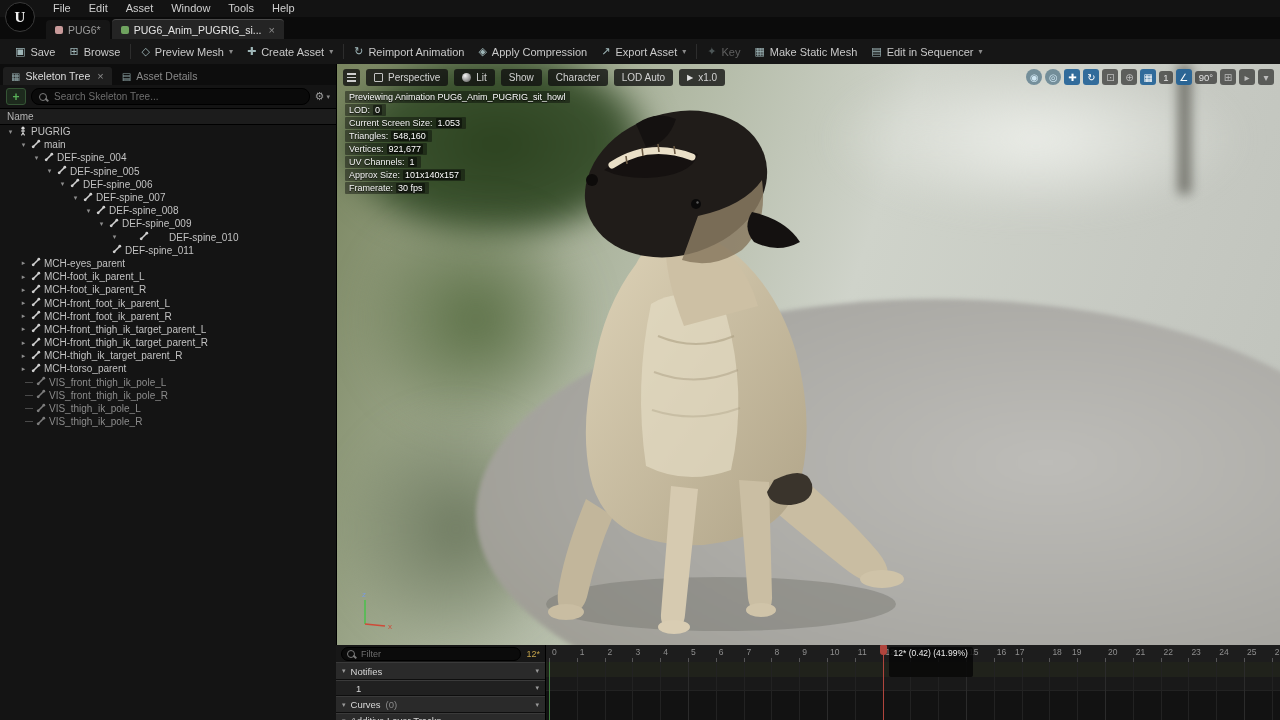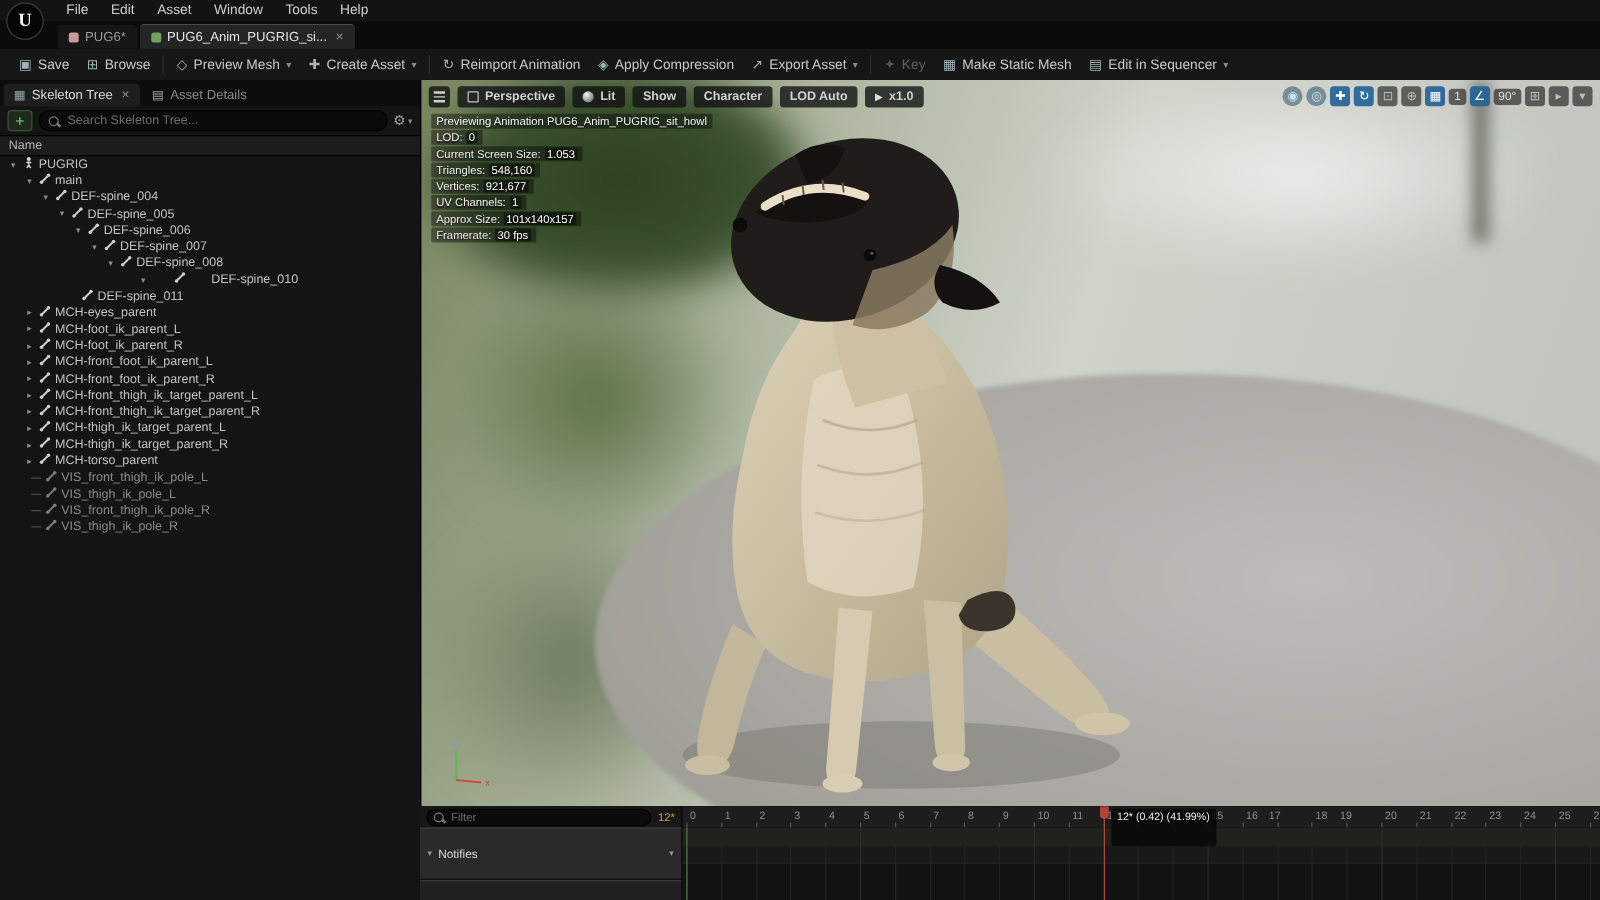--- a/index.html
+++ b/index.html
@@ -66,21 +66,21 @@
   .bg-grass{left:-30px;top:90px;width:340px;height:330px;background:radial-gradient(closest-side,#5a6f45,rgba(90,111,69,0) 70%);filter:blur(18px);}
   .bg-sky{left:420px;top:-30px;width:560px;height:210px;background:radial-gradient(closest-side,#eceee9,rgba(236,238,233,0) 75%);filter:blur(16px);}
   .bg-pole{left:842px;top:0;width:13px;height:130px;background:#4f4e46;filter:blur(6px);opacity:.7;}
   .bg-groundleft{left:-40px;top:300px;width:320px;height:330px;background:radial-gradient(closest-side,#6e7a60,rgba(110,122,96,0) 75%);filter:blur(16px);}
   .platform{left:140px;top:235px;width:920px;height:430px;border-radius:50%;
             background:radial-gradient(ellipse at 62% 38%,#bdbcb8,#a8a7a2 55%,#979589 100%);filter:blur(2px);}
   .pugsvg{position:absolute;left:150px;top:20px;}
 
   .vp-pills{position:absolute;left:7px;top:5px;display:flex;gap:6px;align-items:center;z-index:5;}
   .pill{background:rgba(15,15,15,.78);border-radius:3px;height:17px;padding:0 8px;font-size:10px;color:#d2d2d2;
-        display:flex;align-items:center;gap:5px;white-space:nowrap;font-weight:bold;}
+        display:flex;align-items:center;gap:5px;white-space:nowrap;}
   .pill.sq{width:17px;padding:0;justify-content:center;}
   .hamb{display:flex;flex-direction:column;gap:2px;}
   .hamb i{display:block;width:9px;height:1.5px;background:#cfcfcf;}
   .cubeicon{width:7px;height:7px;border:1px solid #c4c4c4;border-radius:1px;}
   .sphereicon{width:9px;height:9px;border-radius:50%;background:radial-gradient(circle at 35% 30%,#f4f4f4,#9a9a9a 55%,#555);}
   .playg{color:#e0e0e0;font-size:8px;}
 
   .vp-tools{position:absolute;right:6px;top:5px;display:flex;gap:3px;align-items:center;z-index:5;}
   .tool{width:16px;height:16px;background:rgba(18,18,18,.6);border-radius:3px;color:#bcbcbc;font-size:10px;
         display:flex;align-items:center;justify-content:center;}
@@ -97,21 +97,21 @@
   .gizmo{position:absolute;left:16px;bottom:13px;z-index:4;}
 
   
   .bottom{position:absolute;left:336px;top:645px;right:0;bottom:0;background:#141414;display:flex;z-index:10;}
   .bl{width:209px;flex:none;background:#1c1c1c;border-right:1px solid #000;display:flex;flex-direction:column;}
   .frow{height:17px;display:flex;align-items:center;gap:5px;padding:0 5px;background:#171717;flex:none;}
   .fsearch{flex:1;height:12px;background:#0b0b0b;border:1px solid #000;border-radius:7px;display:flex;align-items:center;gap:4px;padding:0 5px;}
   .fsearch input{flex:1;background:none;border:none;outline:none;color:#bdbdbd;font-size:9px;font-family:inherit;width:40px;}
   .fsearch input::placeholder{color:#6e6e6e;}
   .fbadge{color:#c2a24b;font-size:9px;flex:none;}
-  .trackrow{display:flex;align-items:center;gap:5px;padding:12px 6px;font-size:9.5px;color:#d8d8d8;
+  .trackrow{display:flex;align-items:center;gap:5px;padding:0 6px;font-size:9.5px;color:#d8d8d8;
             background:#2a2a2a;border-top:1px solid #3a3a3a;border-bottom:1px solid #0e0e0e;flex:none;}
   .trackrow .exp{color:#9a9a9a;font-size:7px;}
   .trackrow .cnt{color:#8b8b8b;}
   .trackrow .rcaret{margin-left:auto;color:#9a9a9a;font-size:7px;}
   .trackrow.sub{background:#202020;padding-left:20px;}
 
   .br{flex:1;position:relative;background:#121212;overflow:hidden;}
   .ruler{position:absolute;left:0;top:0;right:0;height:17px;background:#1d1d1d;border-bottom:1px solid #000;}
   .tick{position:absolute;top:2px;font-size:8.5px;color:#8f8f8f;}
   .tickline{position:absolute;bottom:0;width:1px;height:4px;background:#555;}
@@ -288,30 +288,39 @@
         </div>
         <div class="trow" style="padding-left: 84px;">
           <span class="arr">▾</span>
           <span><svg width="10" height="10" viewBox="0 0 10 10">
               <path d="M2.2 7.8 L7.8 2.2" stroke="#cfcfcf" stroke-width="1.6" stroke-linecap="round"></path>
               <circle cx="2.2" cy="7.8" r="1.4" fill="#cfcfcf"></circle>
               <circle cx="7.8" cy="2.2" r="1.4" fill="#cfcfcf"></circle>
             </svg></span>
           <span>DEF-spine_008</span>
         </div>
+        <div class="trow" style="padding-left: 97px;">
+          <span class="arr">▾</span>
+          <span><svg width="10" height="10" viewBox="0 0 10 10">
+              <path d="M2.2 7.8 L7.8 2.2" stroke="#cfcfcf" stroke-width="1.6" stroke-linecap="round"></path>
+              <circle cx="2.2" cy="7.8" r="1.4" fill="#cfcfcf"></circle>
+              <circle cx="7.8" cy="2.2" r="1.4" fill="#cfcfcf"></circle>
+            </svg></span>
+          <span>DEF-spine_009</span>
+        </div>
         <div class="trow" style="padding-left: 110px; gap: 20px;">
           <span class="arr">▾</span>
           <span><svg width="10" height="10" viewBox="0 0 10 10">
               <path d="M2.2 7.8 L7.8 2.2" stroke="#cfcfcf" stroke-width="1.6" stroke-linecap="round"></path>
               <circle cx="2.2" cy="7.8" r="1.4" fill="#cfcfcf"></circle>
               <circle cx="7.8" cy="2.2" r="1.4" fill="#cfcfcf"></circle>
             </svg></span>
           <span>DEF-spine_010</span>
         </div>
-        <div class="trow" style="padding-left: 53px;">
+        <div class="trow" style="padding-left: 100px;">
           <span class="arr"></span>
           <span><svg width="10" height="10" viewBox="0 0 10 10">
               <path d="M2.2 7.8 L7.8 2.2" stroke="#cfcfcf" stroke-width="1.6" stroke-linecap="round"></path>
               <circle cx="2.2" cy="7.8" r="1.4" fill="#cfcfcf"></circle>
               <circle cx="7.8" cy="2.2" r="1.4" fill="#cfcfcf"></circle>
             </svg></span>
           <span>DEF-spine_011</span>
         </div>
         <div class="trow" style="padding-left: 19px;">
           <span class="arr">▸</span>
@@ -368,29 +377,20 @@
           <span>MCH-front_thigh_ik_target_parent_L</span>
         </div>
         <div class="trow" style="padding-left: 19px;">
           <span class="arr">▸</span>
           <span><svg width="10" height="10" viewBox="0 0 10 10">
               <path d="M2.2 7.8 L7.8 2.2" stroke="#cfcfcf" stroke-width="1.6" stroke-linecap="round"></path>
               <circle cx="2.2" cy="7.8" r="1.4" fill="#cfcfcf"></circle>
               <circle cx="7.8" cy="2.2" r="1.4" fill="#cfcfcf"></circle>
             </svg></span>
           <span>MCH-front_thigh_ik_target_parent_R</span>
-        </div>
-        <div class="trow" style="padding-left: 19px;">
-          <span class="arr">▸</span>
-          <span><svg width="10" height="10" viewBox="0 0 10 10">
-              <path d="M2.2 7.8 L7.8 2.2" stroke="#cfcfcf" stroke-width="1.6" stroke-linecap="round"></path>
-              <circle cx="2.2" cy="7.8" r="1.4" fill="#cfcfcf"></circle>
-              <circle cx="7.8" cy="2.2" r="1.4" fill="#cfcfcf"></circle>
-            </svg></span>
-          <span>MCH-thigh_ik_target_parent_L</span>
         </div>
         <div class="trow" style="padding-left: 19px;">
           <span class="arr">▸</span>
           <span><svg width="10" height="10" viewBox="0 0 10 10">
               <path d="M2.2 7.8 L7.8 2.2" stroke="#cfcfcf" stroke-width="1.6" stroke-linecap="round"></path>
               <circle cx="2.2" cy="7.8" r="1.4" fill="#cfcfcf"></circle>
               <circle cx="7.8" cy="2.2" r="1.4" fill="#cfcfcf"></circle>
             </svg></span>
           <span>MCH-thigh_ik_target_parent_R</span>
         </div>
@@ -414,31 +414,31 @@
           <span>VIS_front_thigh_ik_pole_L</span>
         </div>
         <div class="trow dim" style="padding-left: 19px;">
           <span class="arr"></span>
           <span class="guide"></span>
           <span><svg width="10" height="10" viewBox="0 0 10 10">
               <path d="M2.2 7.8 L7.8 2.2" stroke="#7d7d7d" stroke-width="1.6" stroke-linecap="round"></path>
               <circle cx="2.2" cy="7.8" r="1.4" fill="#7d7d7d"></circle>
               <circle cx="7.8" cy="2.2" r="1.4" fill="#7d7d7d"></circle>
             </svg></span>
-          <span>VIS_thigh_ik_pole_L</span>
+          <span>VIS_front_thigh_ik_pole_R</span>
         </div>
         <div class="trow dim" style="padding-left: 19px;">
           <span class="arr"></span>
           <span class="guide"></span>
           <span><svg width="10" height="10" viewBox="0 0 10 10">
               <path d="M2.2 7.8 L7.8 2.2" stroke="#7d7d7d" stroke-width="1.6" stroke-linecap="round"></path>
               <circle cx="2.2" cy="7.8" r="1.4" fill="#7d7d7d"></circle>
               <circle cx="7.8" cy="2.2" r="1.4" fill="#7d7d7d"></circle>
             </svg></span>
-          <span>VIS_front_thigh_ik_pole_R</span>
+          <span>VIS_thigh_ik_pole_L</span>
         </div>
         <div class="trow dim" style="padding-left: 19px;">
           <span class="arr"></span>
           <span class="guide"></span>
           <span><svg width="10" height="10" viewBox="0 0 10 10">
               <path d="M2.2 7.8 L7.8 2.2" stroke="#7d7d7d" stroke-width="1.6" stroke-linecap="round"></path>
               <circle cx="2.2" cy="7.8" r="1.4" fill="#7d7d7d"></circle>
               <circle cx="7.8" cy="2.2" r="1.4" fill="#7d7d7d"></circle>
             </svg></span>
           <span>VIS_thigh_ik_pole_R</span>

